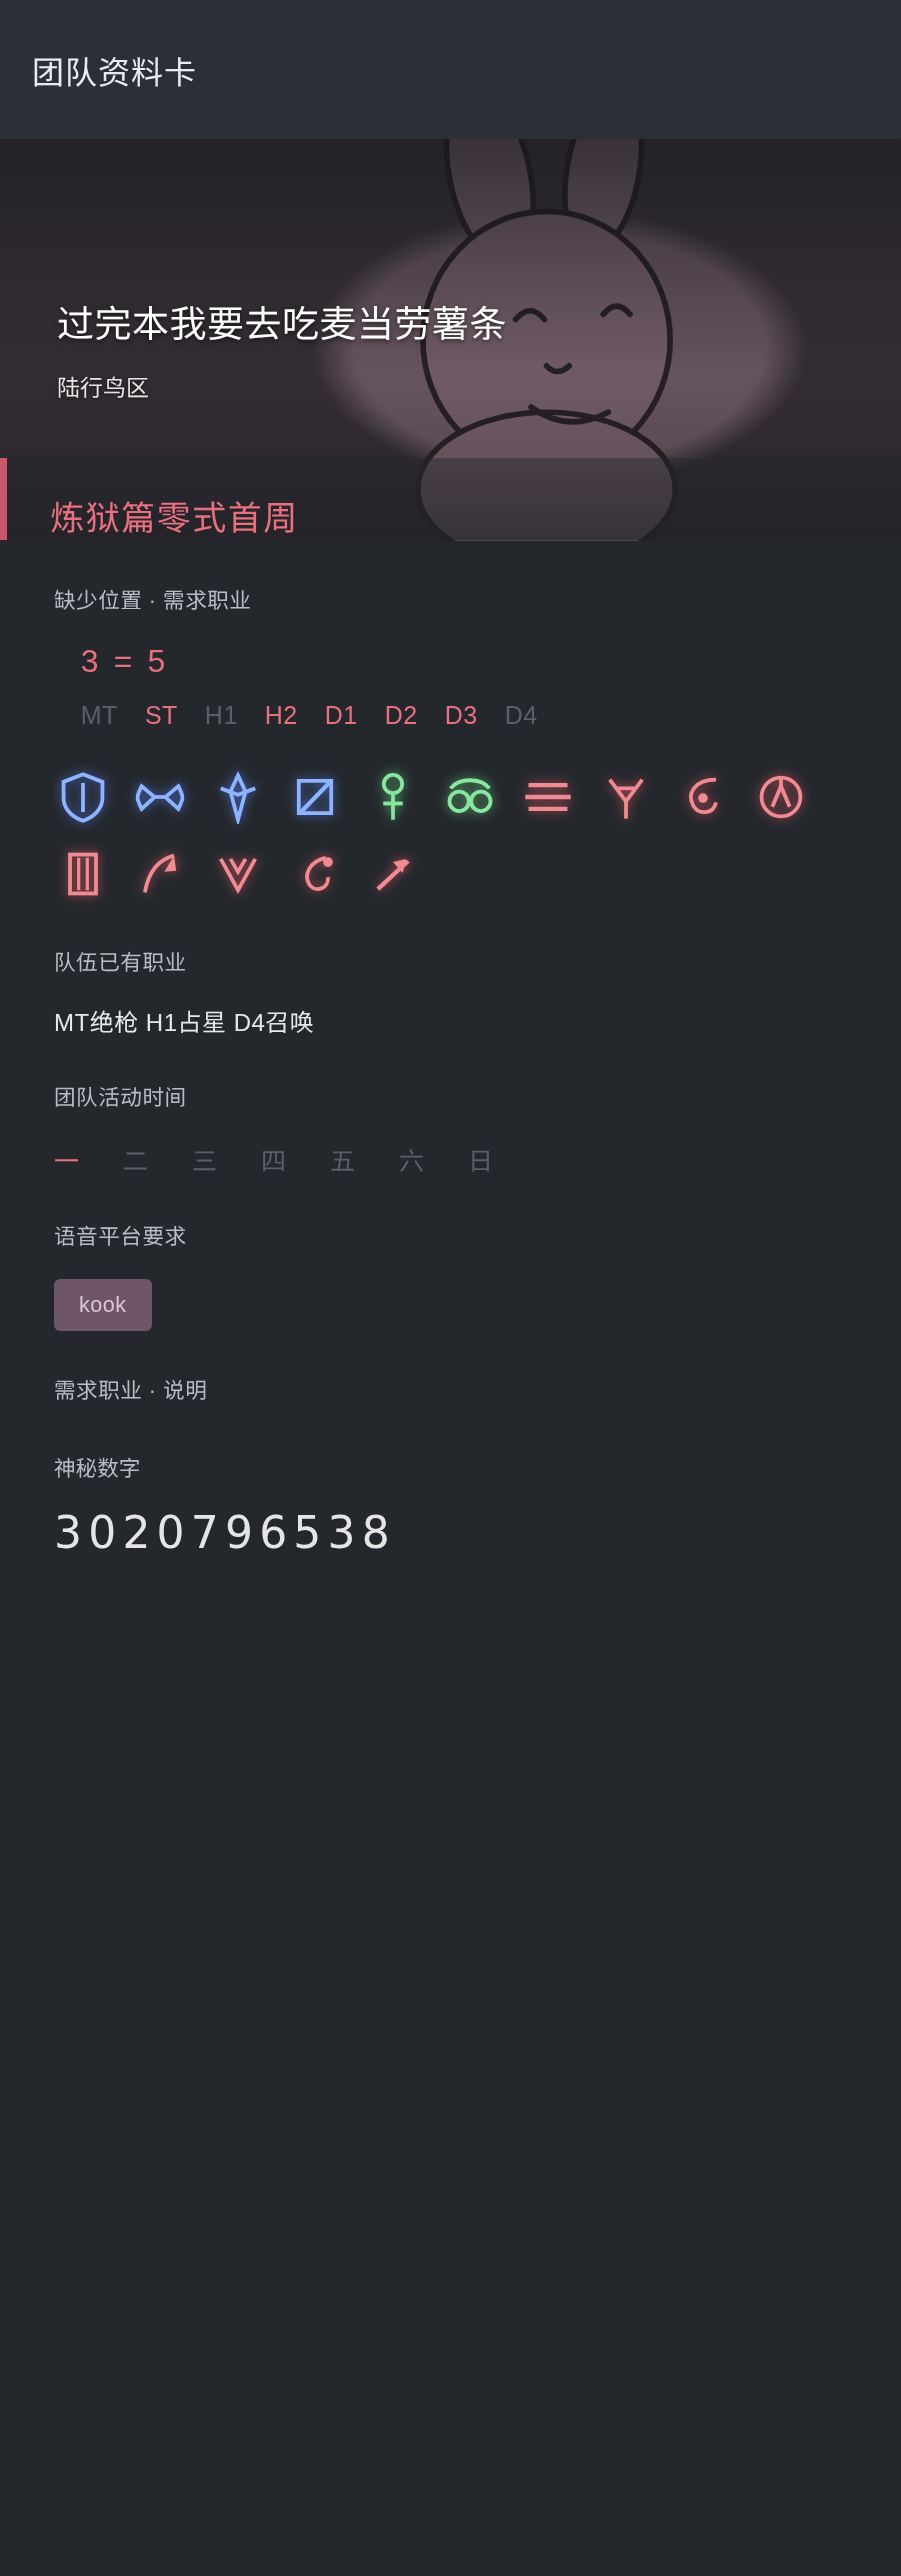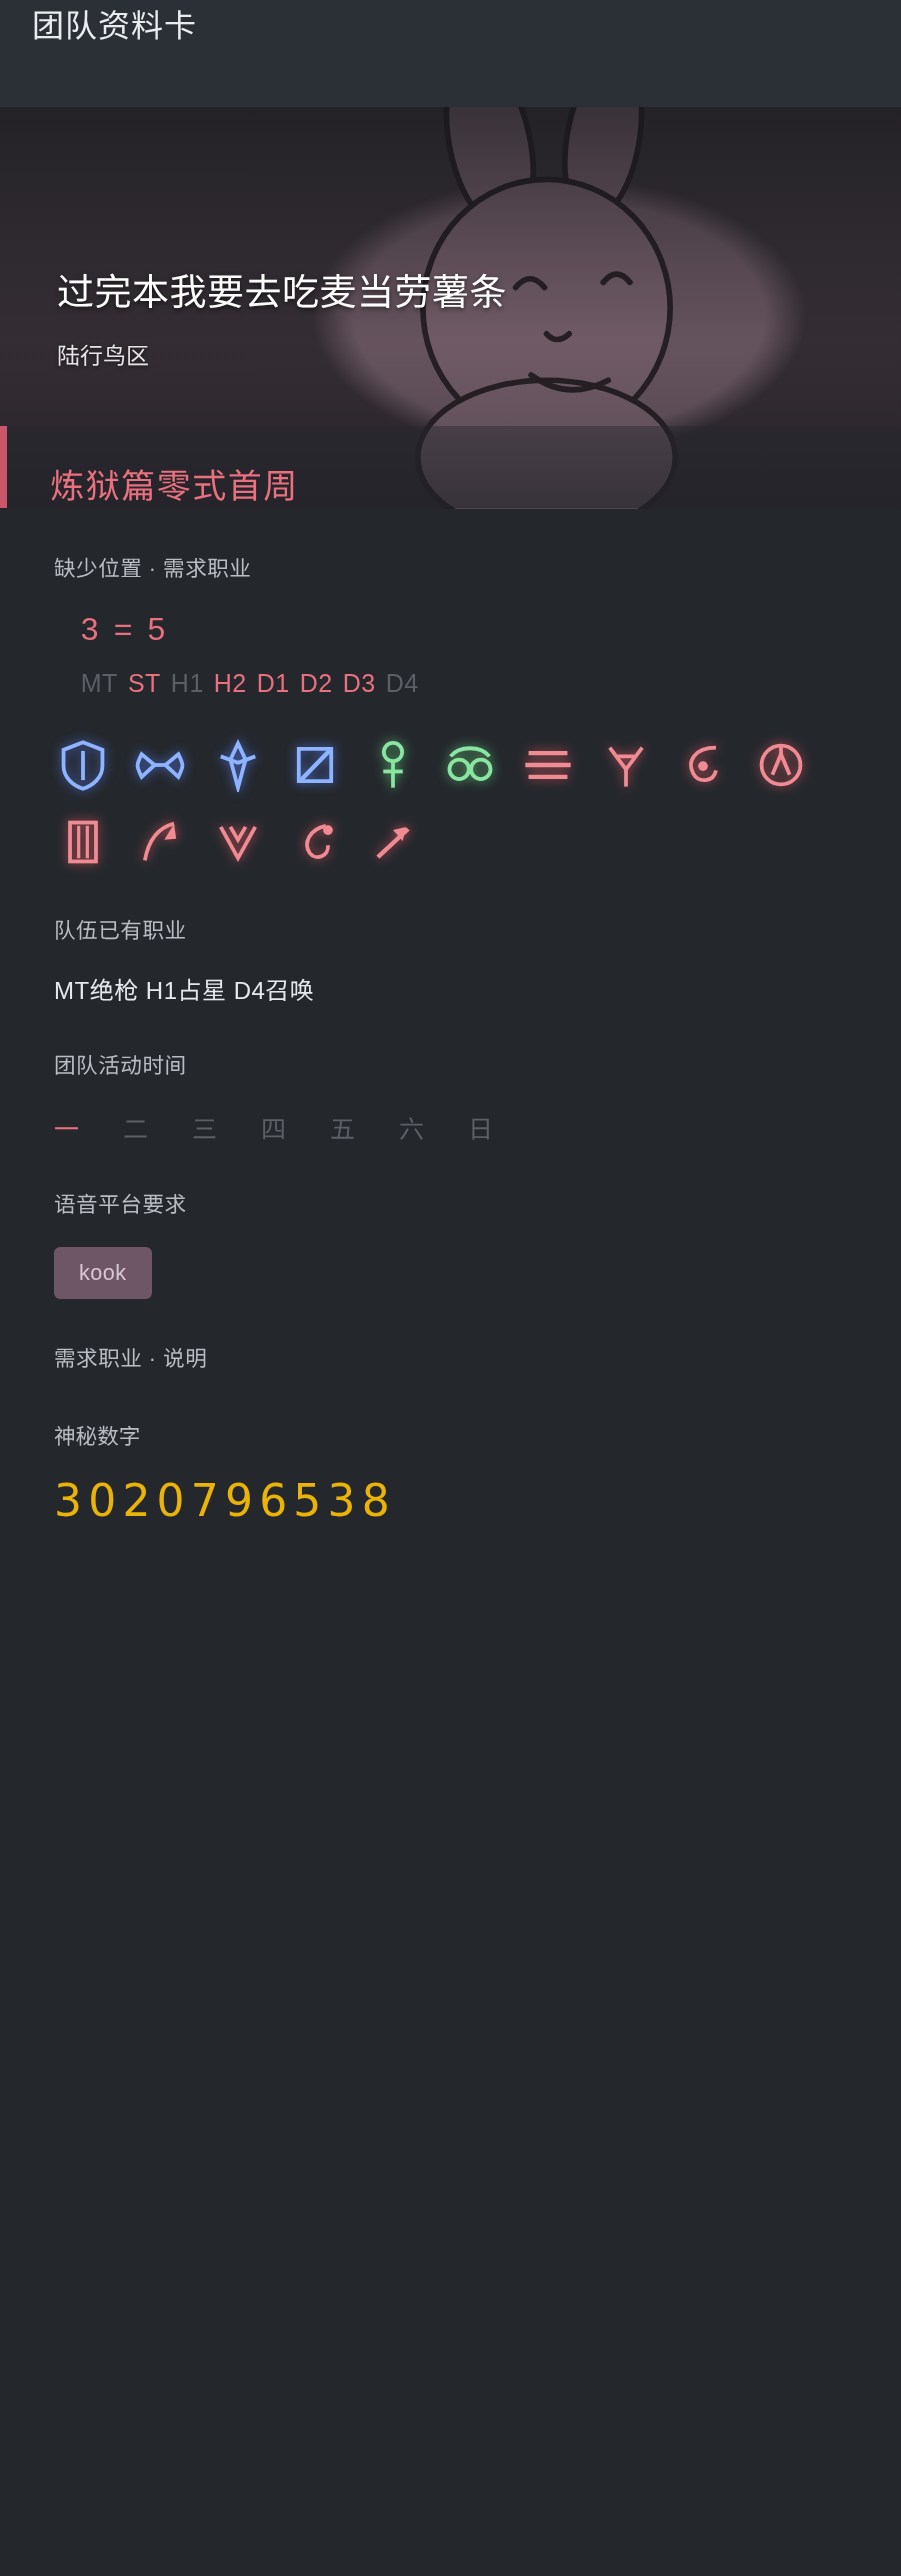--- a/index.html
+++ b/index.html
@@ -16,23 +16,24 @@
   }
   .card {
     width: 902px;
     min-height: 2746px;
     background: #24282d;
     display: flex;
     flex-direction: column;
   }
   
   .topbar {
-    height: 107px;
+    height: 139px;
     background: #2b3036;
     display: flex;
+    align-items: center;
     padding-left: 32px;
     flex: 0 0 auto;
   }
   .topbar-title {
     color: #e9ecef;
     font-size: 32px;
     letter-spacing: 1px;
   }
   
   .hero {
@@ -131,21 +132,21 @@
   }
   .slots-count {
     color: #e8707f;
     font-size: 32px;
     letter-spacing: 3.1px;
     line-height: 1;
   }
   .slots-row {
     margin-top: 24px;
     display: flex;
-    gap: 10px;
+    gap: 27px;
     font-size: 25px;
     letter-spacing: 0.5px;
   }
   .slot-on { color: #e8707f; }
   .slot-off { color: #5c6066; }
   
   .jobs {
     margin-top: 38px;
     display: flex;
     flex-wrap: wrap;
@@ -206,21 +207,21 @@
     letter-spacing: 0.5px;
     max-width: 732px;
   }
   
   .mystery-label {
     color: #b9bcc2;
     font-size: 21.6px;
     margin-top: 47px;
   }
   .mystery-number {
-    color: #eab308;
+    color: #e5e5e5;
     font-size: 44px;
     letter-spacing: 6.2px;
     margin-top: 25px;
     font-family: "DejaVu Sans", "Liberation Sans", sans-serif;
   }
   .spacer { height: 62px; }
 </style>
 </head>
 <body>
 

